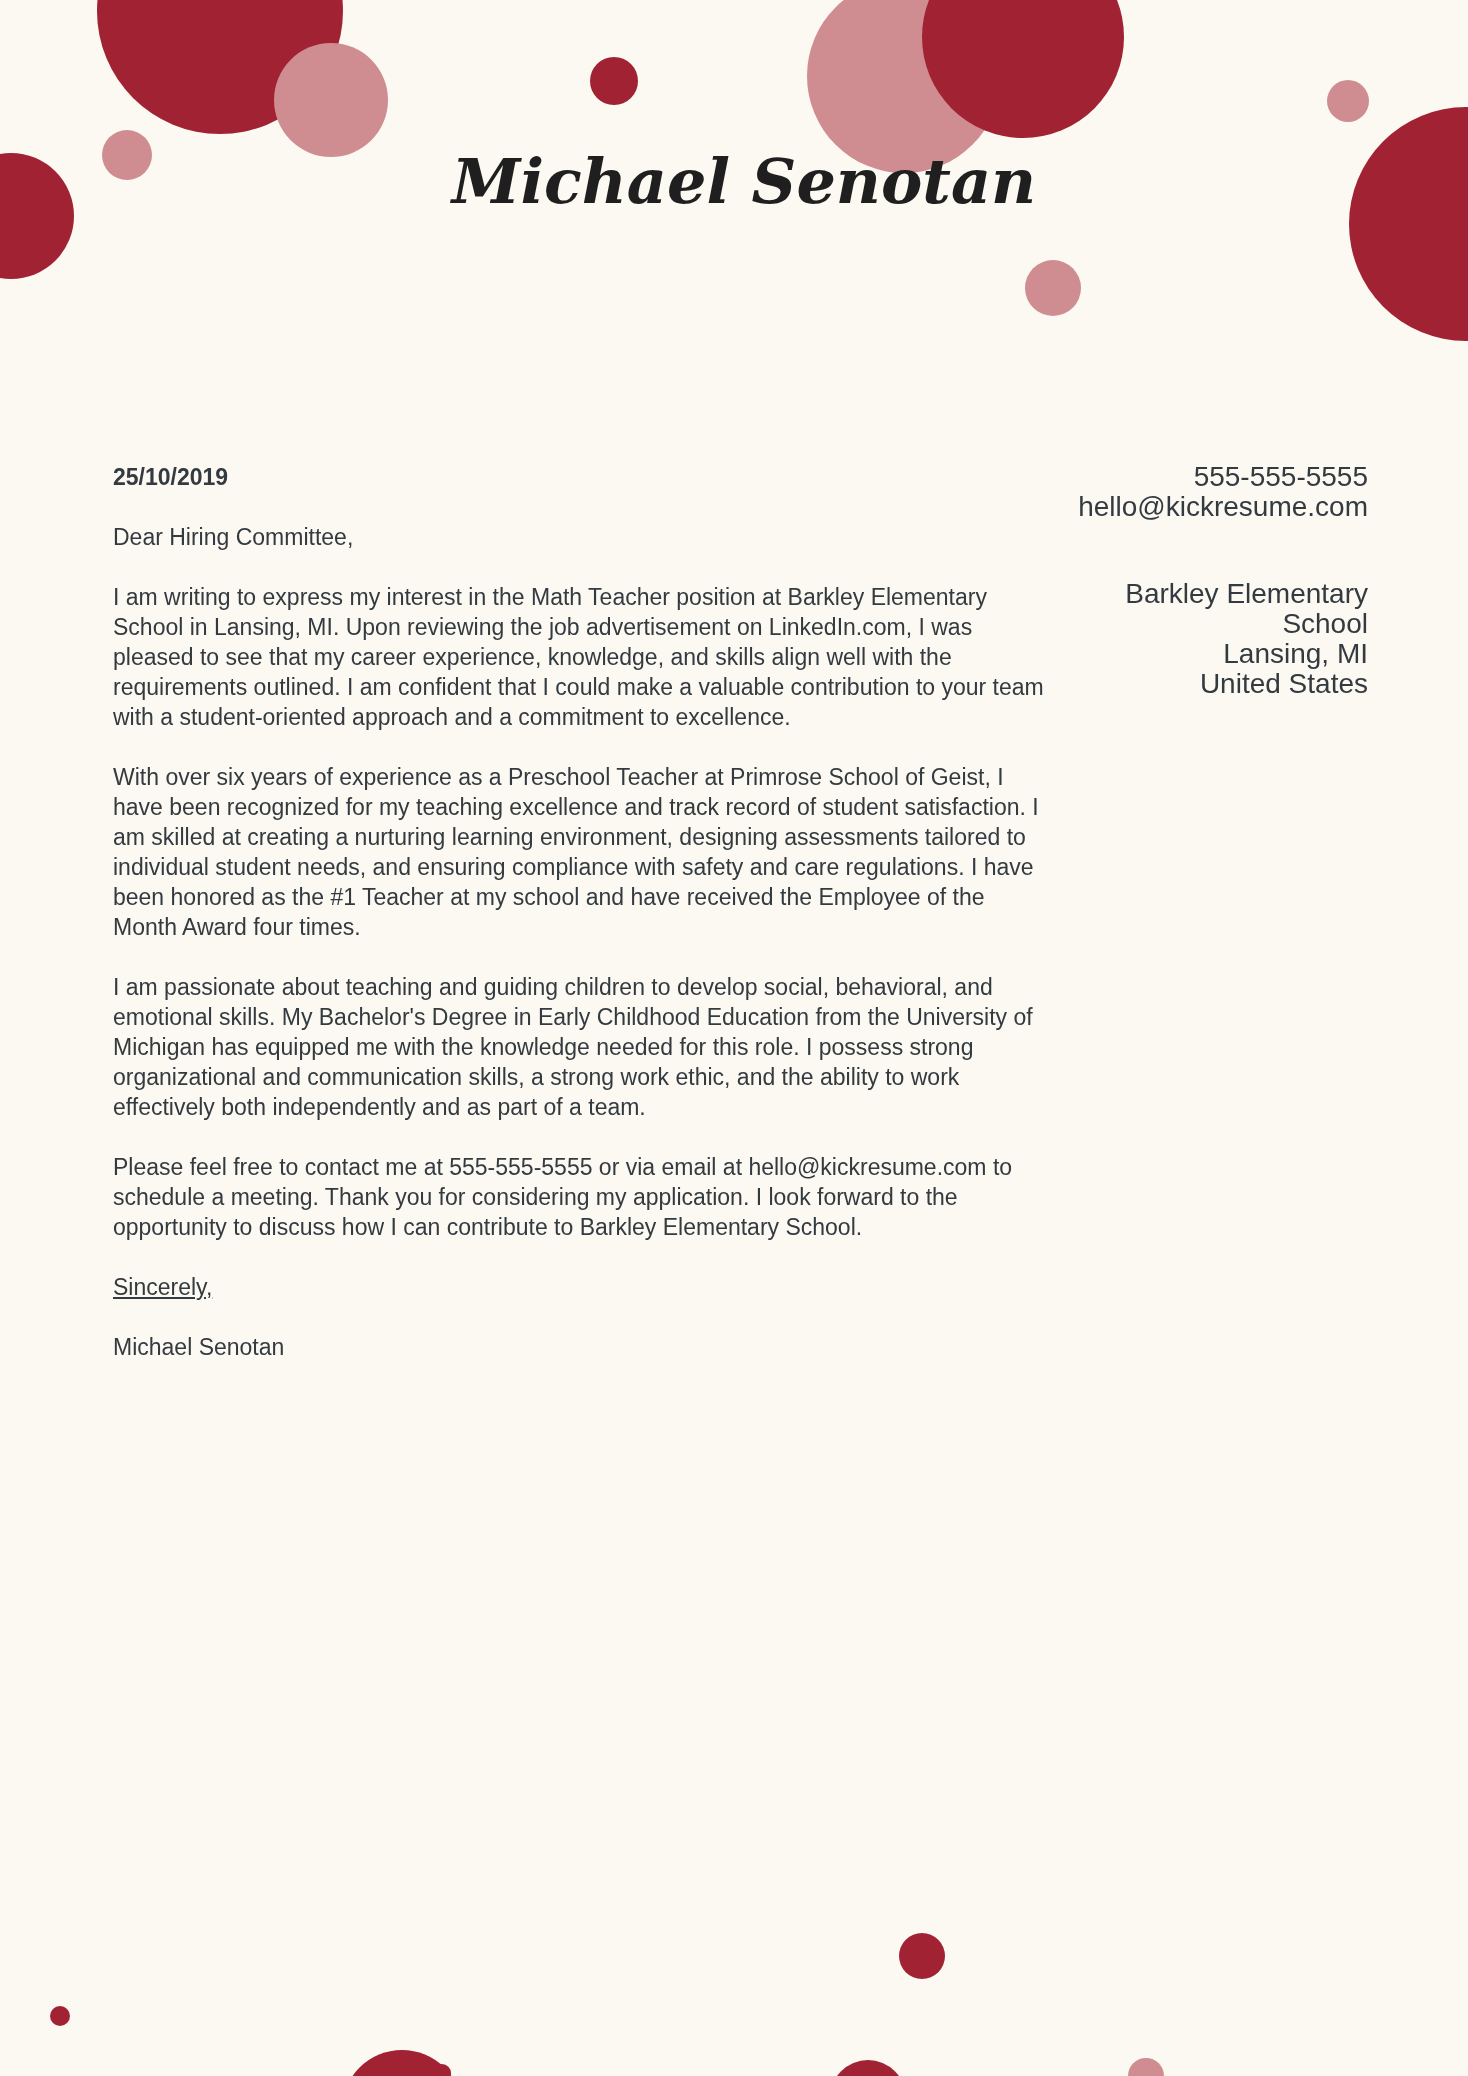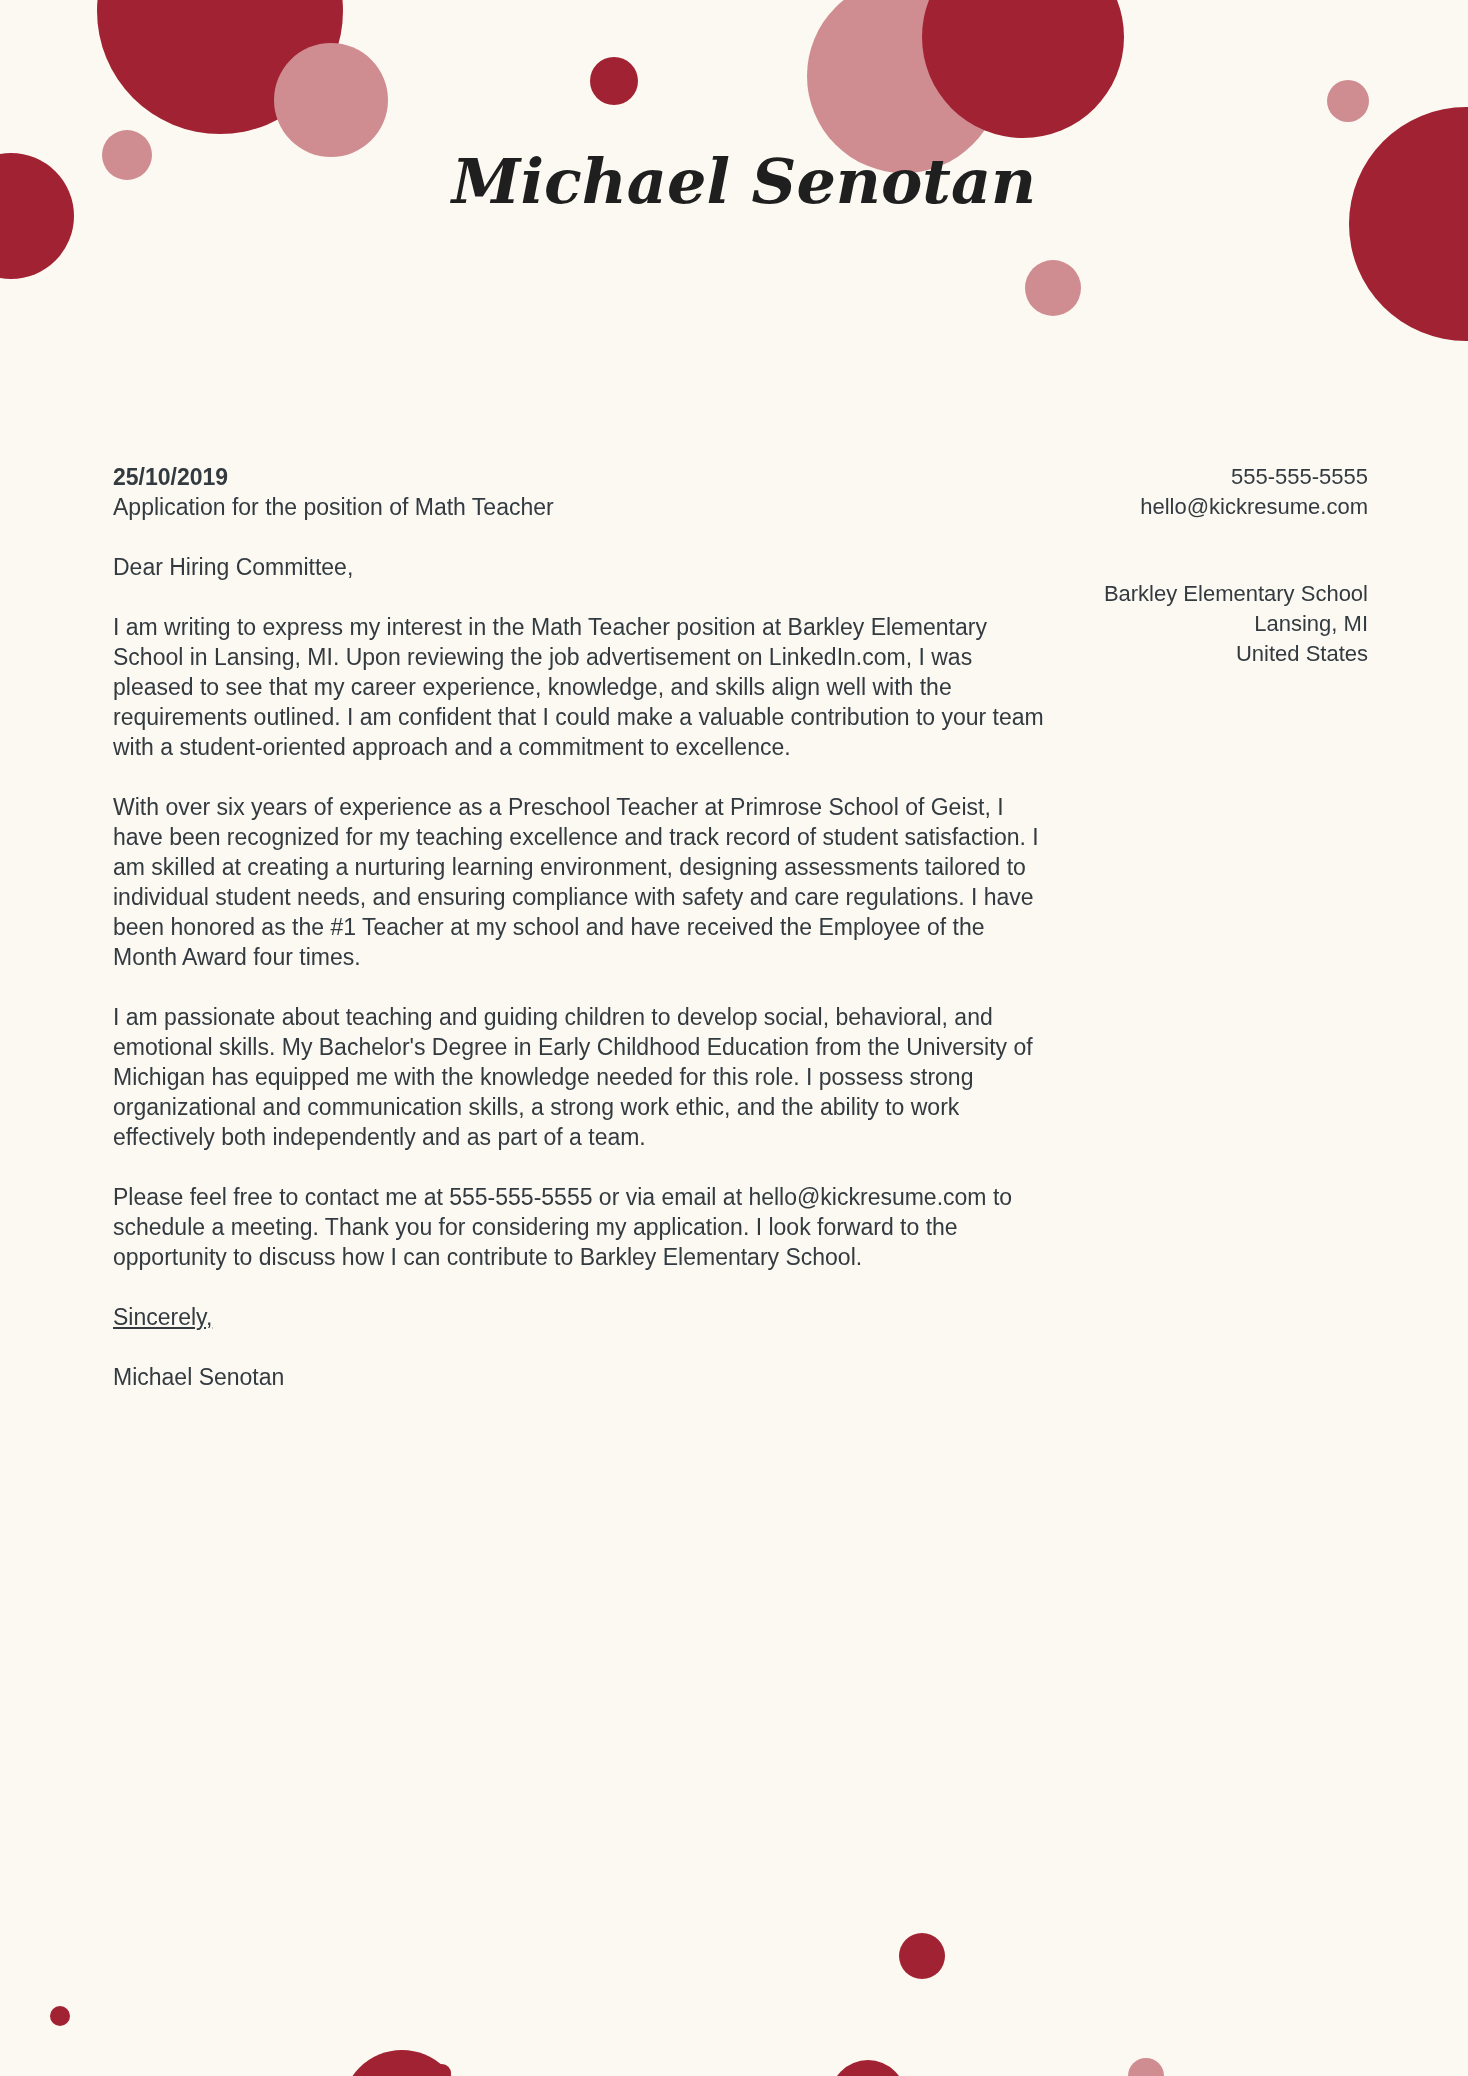--- a/index.html
+++ b/index.html
@@ -64,21 +64,21 @@
 
   .letter-col {
     width: 935px;
     font-size: 23px;
     line-height: 30px;
   }
 
   .contact-col {
     margin-left: auto;
     text-align: right;
-    font-size: 22px;
+    font-size: 28px;
     line-height: 30px;
     max-width: 300px;
   }
 
   .date { font-weight: 700; }
   .salutation { margin-top: 30px; margin-bottom: 30px; }
   .letter-col p { margin: 0 0 30px 0; }
   .closing { margin-bottom: 30px; text-decoration: underline; }
   .address-block { margin-top: 57px; }
 </style>
@@ -105,21 +105,20 @@
     <span class="circle red  c15"></span>
     <span class="circle red  c16"></span>
   </div>
 
   <div class="name-title">Michael Senotan</div>
 
   <div class="content">
 
     <div class="letter-col">
       <div class="date">25/10/2019</div>
-      <div class="subject">Application for the position of Math Teacher</div>
 
       <div class="salutation">Dear Hiring Committee,</div>
 
       <p>I am writing to express my interest in the Math Teacher position at Barkley Elementary School in Lansing, MI. Upon reviewing the job advertisement on LinkedIn.com, I was pleased to see that my career experience, knowledge, and skills align well with the requirements outlined. I am confident that I could make a valuable contribution to your team with a student-oriented approach and a commitment to excellence.</p>
       <p>With over six years of experience as a Preschool Teacher at Primrose School of Geist, I have been recognized for my teaching excellence and track record of student satisfaction. I am skilled at creating a nurturing learning environment, designing assessments tailored to individual student needs, and ensuring compliance with safety and care regulations. I have been honored as the #1 Teacher at my school and have received the Employee of the Month Award four times.</p>
       <p>I am passionate about teaching and guiding children to develop social, behavioral, and emotional skills. My Bachelor's Degree in Early Childhood Education from the University of Michigan has equipped me with the knowledge needed for this role. I possess strong organizational and communication skills, a strong work ethic, and the ability to work effectively both independently and as part of a team.</p>
       <p>Please feel free to contact me at 555-555-5555 or via email at hello@kickresume.com to schedule a meeting. Thank you for considering my application. I look forward to the opportunity to discuss how I can contribute to Barkley Elementary School.</p>
 
       <div class="closing">Sincerely,</div>
       <div class="signature">Michael Senotan</div>

